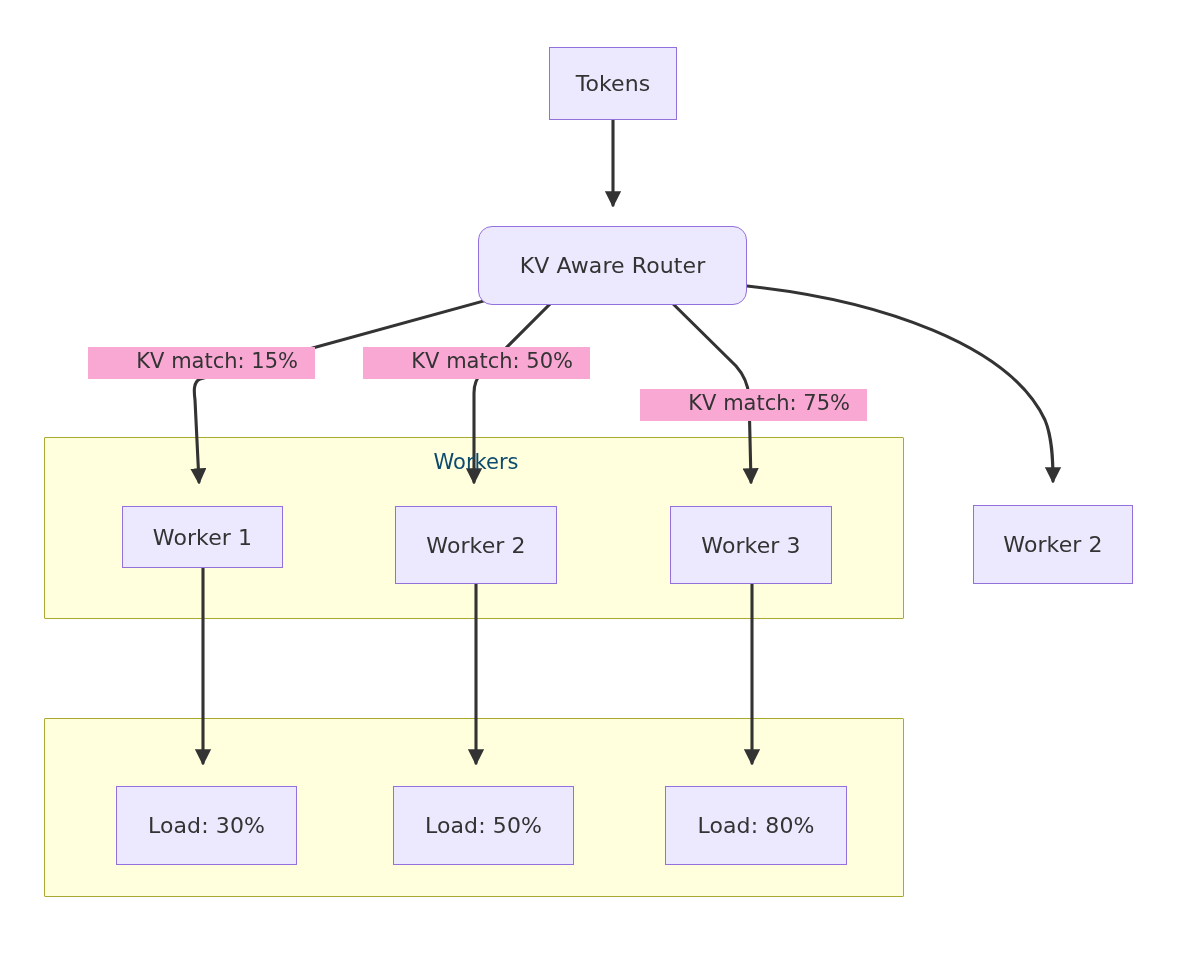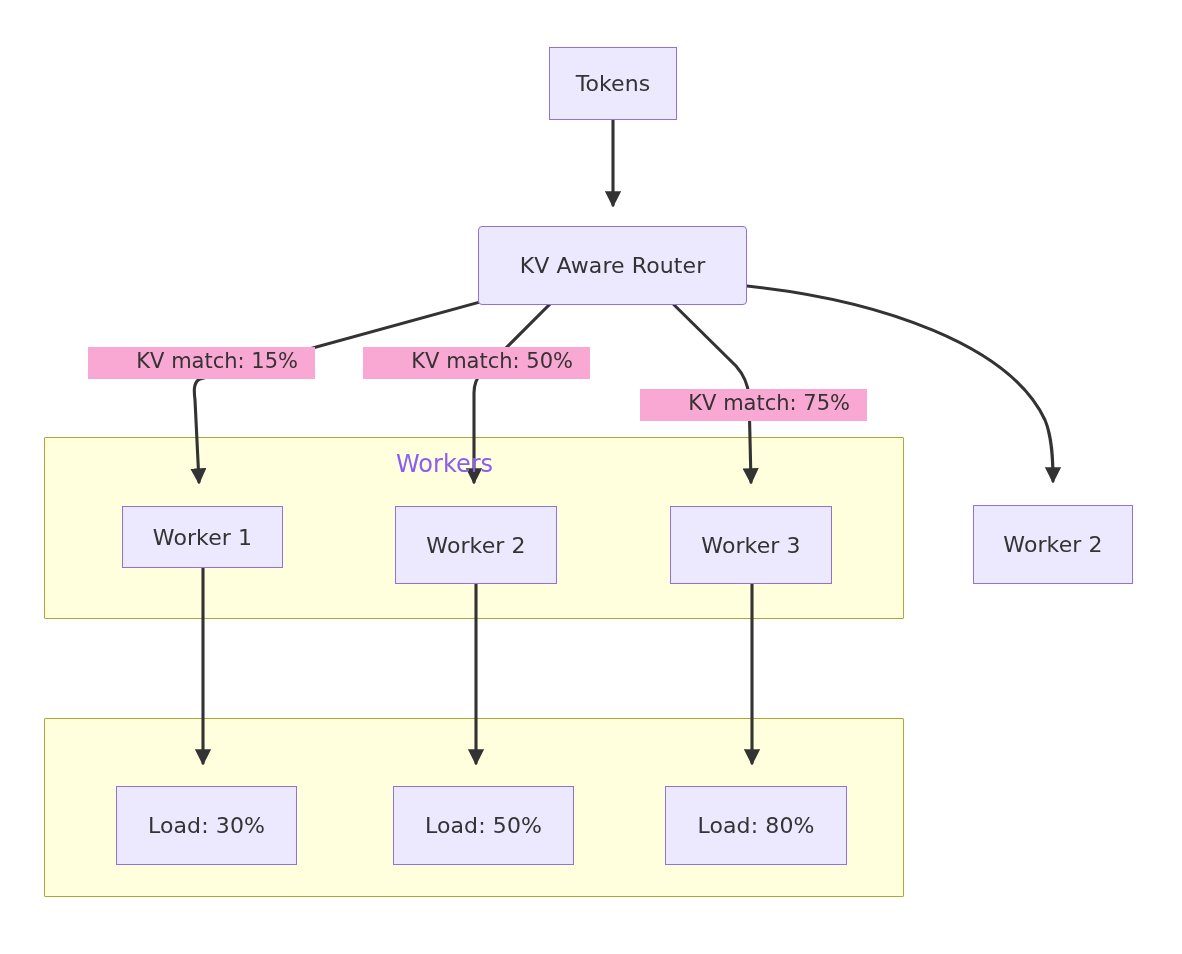--- a/index.html
+++ b/index.html
@@ -28,41 +28,42 @@
   }
   .cluster {
     position: absolute;
     background: #ffffde;
     border: 1.6px solid #aaaa33;
     box-sizing: border-box;
     border-radius: 1px;
   }
   .cluster-label {
     position: absolute;
-    font-size: 24px;
-    color: #8b5cf6;
+    font-size: 21px;
+    color: #0c4a6e;
     white-space: nowrap;
+    text-align: center;
     line-height: 1;
   }
   .node {
     position: absolute;
     background: #ece8fd;
     border: 1.7px solid #9370db;
     box-sizing: border-box;
     display: flex;
     align-items: center;
     justify-content: center;
     font-size: 22px;
     color: #333333;
     white-space: nowrap;
     letter-spacing: 0.1px;
     margin-top: 16px;
   }
   .node.rounded {
-    border-radius: 4px;
+    border-radius: 14px;
   }
   .edge-label {
     position: absolute;
     background: #f9a8d4;
     color: #333333;
     font-size: 21px;
     white-space: nowrap;
     padding: 3px 17px 4px 3px;
     box-sizing: border-box;
     line-height: 1.1;

